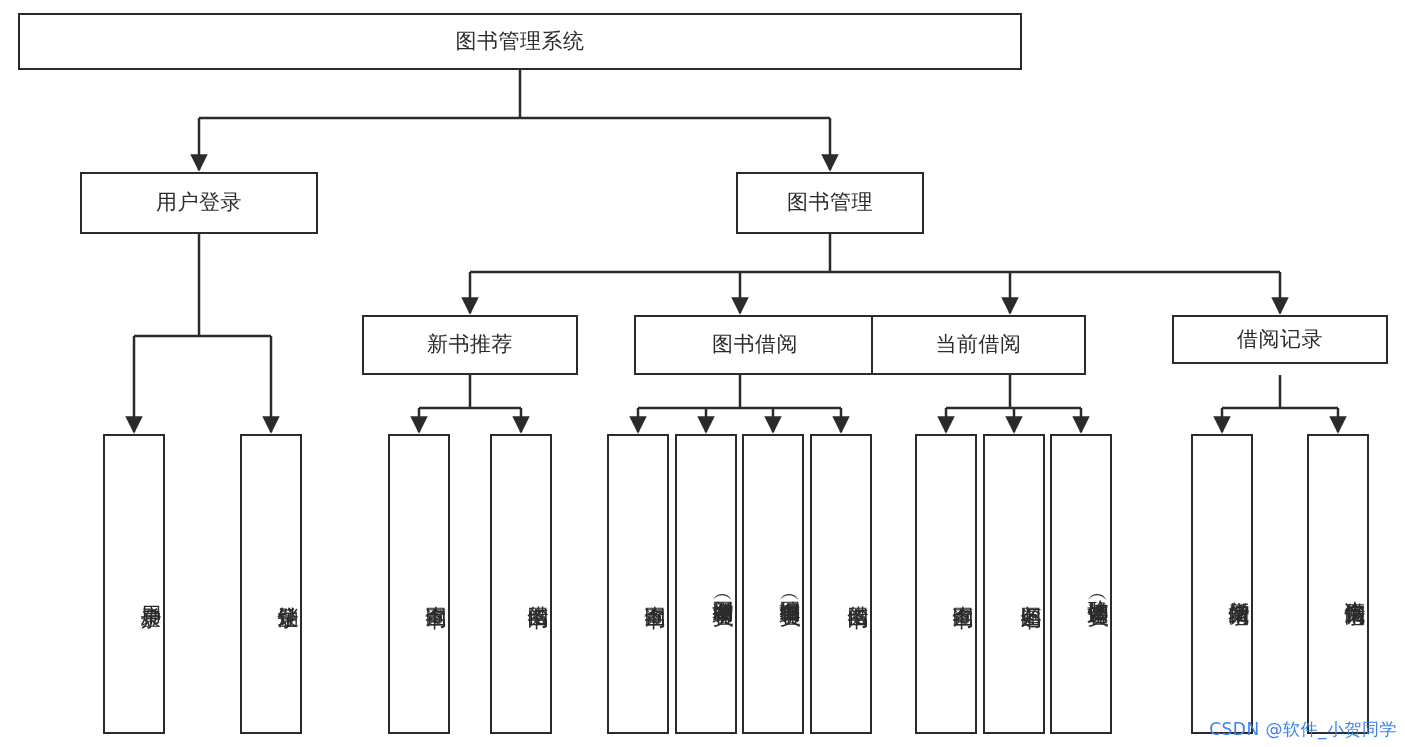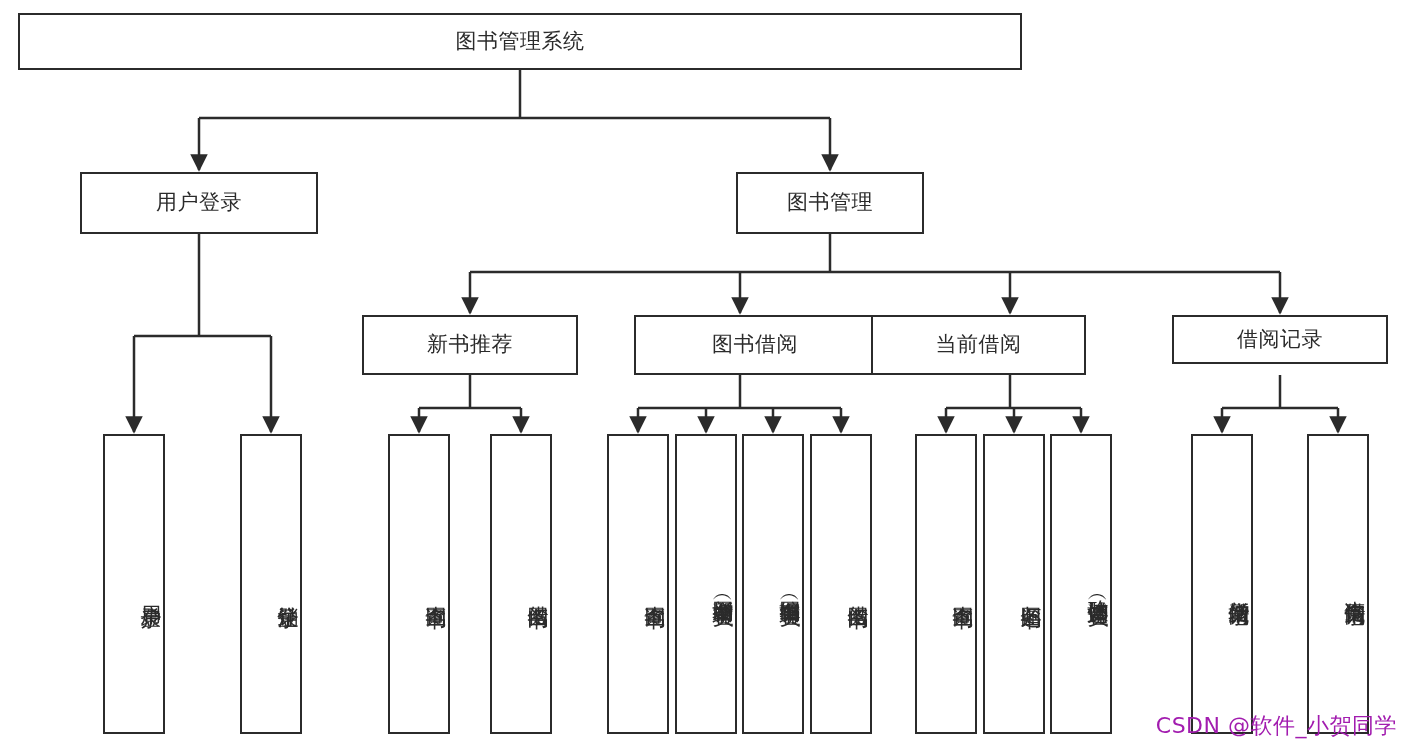--- a/index.html
+++ b/index.html
@@ -60,22 +60,22 @@
   .node.vertical.long {
     padding-top: 6px;
   }
   .node-label {
     display: block;
   }
   #watermark {
     position: absolute;
     right: 8px;
     bottom: 6px;
-    font-size: 22px;
-    color: #a21caf;
+    font-size: 17px;
+    color: #3b82f6;
     letter-spacing: 0.5px;
     white-space: nowrap;
     user-select: none;
   }
 </style>
 </head>
 <body>
 
 <div id="diagram-root">
 

